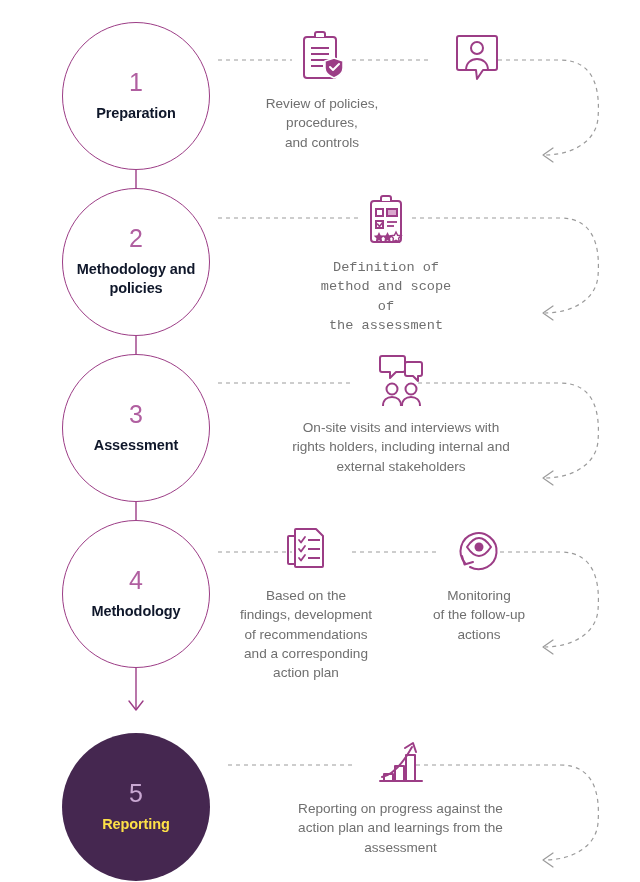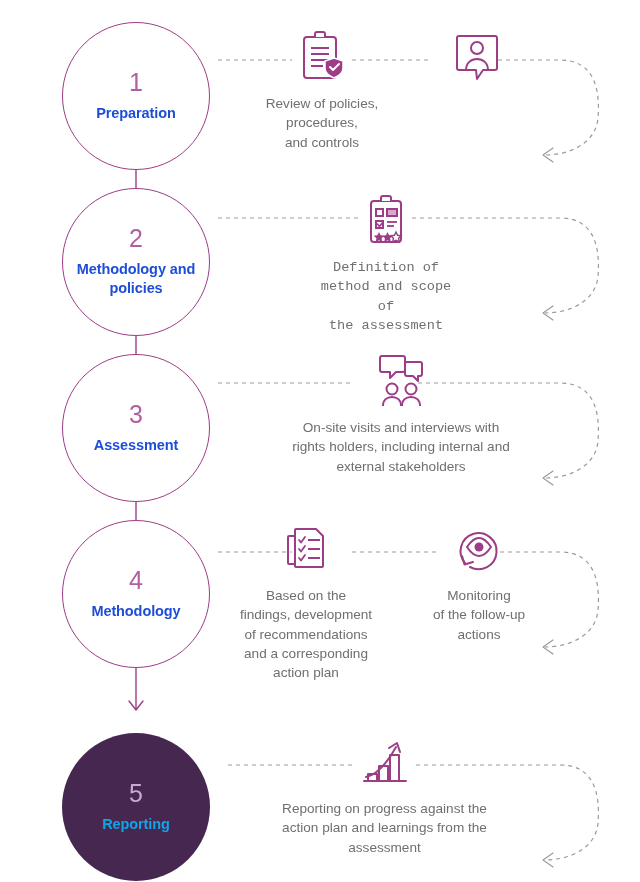--- a/index.html
+++ b/index.html
@@ -33,26 +33,26 @@
     font-size:25px;
     line-height:1;
     font-weight:400;
     color:#b05fa0;
     margin-bottom:9px;
   }
   .filled .step-num{color:#c9a8d2;}
   .step-label{
     font-size:14.5px;
     font-weight:bold;
-    color:#1d4ed8;
+    color:#0f172a;
     text-align:center;
     line-height:1.28;
     letter-spacing:-0.1px;
   }
-  .filled .step-label{color:#0ea5e9;}
+  .filled .step-label{color:#fde047;}
 
   .item{
     position:absolute;
     text-align:center;
   }
   .item-icon{
     height:56px;
     display:flex;align-items:flex-end;justify-content:center;
     margin-bottom:10px;
   }
@@ -221,21 +221,21 @@
         <polyline points="10,36 12.5,44.5 21,42"></polyline>
         <path d="M15 27 c4-6 8-9 12-9 s8 3 12 9 c-4 6-8 9-12 9 s-8-3-12-9 z"></path>
         <circle cx="27" cy="27" r="4.5" fill="#9c3d86" stroke="none"></circle>
       </svg>
     </div>
     <div class="item-text">Monitoring
 of the follow-up
 actions</div>
   </div>
 
-  <div class="item" style="left:262px;top:733px;width:245px;">
+  <div class="item" style="left:278px;top:733px;width:245px;">
     <div class="item-icon">
       <svg width="58" height="56" viewBox="0 0 58 56" fill="none" stroke="#9c3d86" stroke-width="2" stroke-linecap="round" stroke-linejoin="round">
         <line x1="8" y1="48" x2="50" y2="48"></line>
         <rect x="12" y="41" width="9" height="7"></rect>
         <rect x="23" y="33" width="9" height="15"></rect>
         <rect x="34" y="22" width="9" height="26"></rect>
         <path d="M10 44 C20 42 30 32 40 14"></path>
         <polyline points="33,15 41,10 44,19"></polyline>
       </svg>
     </div>

